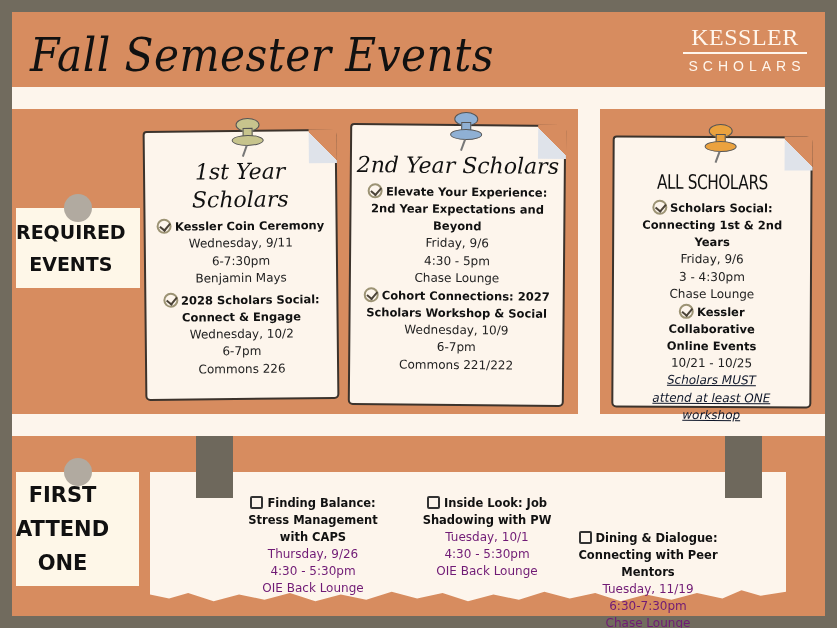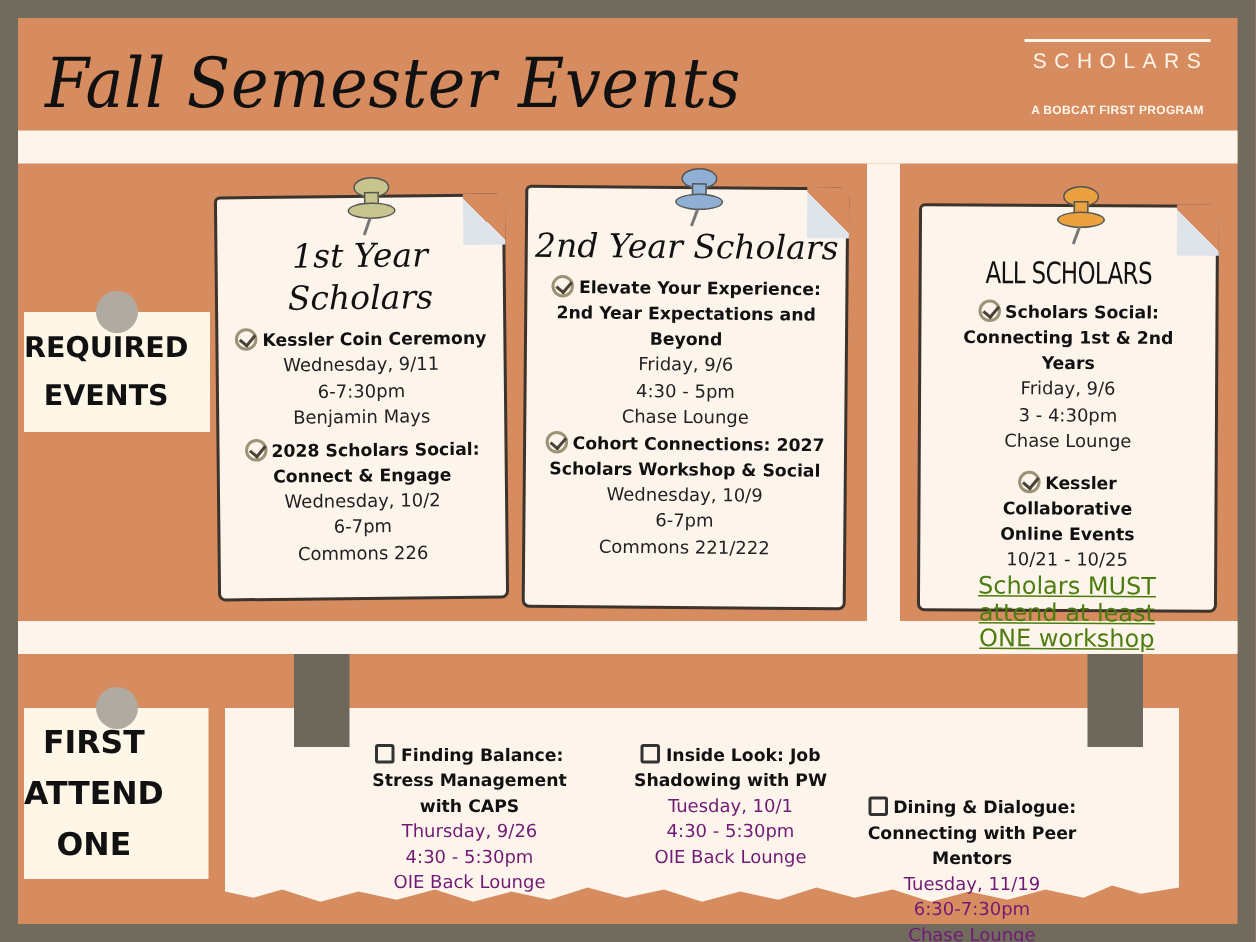--- a/index.html
+++ b/index.html
@@ -43,21 +43,21 @@
     .pin .neck { position: absolute; left: 13px; top: 10px; width: 10px; height: 10px; border: 1px solid #555; }
     .pin .base { position: absolute; left: 2px; top: 17px; width: 32px; height: 11px; border-radius: 50%; border: 1px solid #555; }
     .pin .needle { position: absolute; left: 14px; top: 27px; width: 2px; height: 12px; background: #777; transform: rotate(20deg); }
 
     .paper-title { text-align: center; font-family: "DejaVu Serif", serif; font-style: italic; font-size: 22px; line-height: 28px; margin-top: 26px; color: #111; }
     .paper-title.caps { font-family: "DejaVu Sans Condensed", "DejaVu Sans", sans-serif; font-style: normal; font-size: 20px; margin-top: 30px; letter-spacing: -0.5px; transform: scaleX(0.85); }
 
     .event { text-align: center; margin-top: 4px; }
     .event .name { font-weight: bold; font-size: 11.5px; line-height: 17px; }
     .event .line { font-size: 12px; line-height: 17.5px; color: #222; }
-    .event .note { font-size: 16px; line-height: 17.5px; text-decoration: underline; color: #4d7c0f; }
+    .event .note { font-size: 12px; line-height: 17.5px; font-style: italic; text-decoration: underline; color: #0f172a; }
     .check { display: inline-block; width: 15px; height: 15px; border: 2px solid #9c9374; border-radius: 50%;
              vertical-align: -3px; margin-right: 3px; position: relative; }
     .check::after { content: ""; position: absolute; left: 3px; top: 0px; width: 5px; height: 8px;
                     border-right: 2.5px solid #4a4237; border-bottom: 2.5px solid #4a4237; transform: rotate(40deg); }
 
     .torn { position: absolute; left: 138px; top: 460px; width: 636px; height: 136px; background: #fdf5ec;
             clip-path: polygon(0 0, 100% 0, 100% 88%, 96% 91%, 93% 87%, 90% 93%, 86% 89%, 82% 94%, 78% 90%, 74% 95%, 70% 89%, 66% 93%, 62% 88%, 58% 94%, 54% 90%, 50% 95%, 46% 89%, 42% 93%, 38% 88%, 34% 94%, 30% 90%, 26% 95%, 22% 89%, 18% 94%, 14% 90%, 10% 95%, 6% 89%, 3% 93%, 0 90%); }
     .tape { position: absolute; width: 37px; height: 62px; background: #6e685c; }
     .tape.t1 { left: 184px; top: 424px; }
     .tape.t2 { left: 713px; top: 424px; }
@@ -71,20 +71,21 @@
     .o3 { left: 556px; width: 160px; margin-top: 35px; }
   </style>
 </head>
 <body>
 
 <div class="board">
 
   <h1 class="title">Fall Semester Events</h1>
 
   <div class="logo">
+    <div class="l1">KESSLER</div>
     <div class="rule"></div>
     <div class="l2">SCHOLARS</div>
     <div class="l3">A BOBCAT FIRST PROGRAM</div>
   </div>
 
   <div class="stripe top"></div>
   <div class="vsep"></div>
   <div class="stripe mid"></div>
 
   <div class="sticky-label req">
@@ -149,21 +150,21 @@
       <span class="base" style="background:#eba23e"></span>
       <span class="needle"></span>
     </div>
     <div class="paper-title caps">ALL SCHOLARS</div>
     <div class="event" style="padding:0 18px">
       <div class="name"><span class="check"></span><span>Scholars Social: Connecting 1st &amp; 2nd Years</span></div>
       <div class="line">Friday, 9/6</div>
       <div class="line">3 - 4:30pm</div>
       <div class="line">Chase Lounge</div>
     </div>
-    <div class="event" style="margin-top:10px;padding:0 32px">
+    <div class="event" style="margin-top:0;padding:0 32px">
       <div class="name"><span class="check"></span><span>Kessler Collaborative Online Events</span></div>
       <div class="line">10/21 - 10/25</div>
       <div class="note" style="padding:0 6px">Scholars MUST attend at least ONE workshop</div>
     </div>
   </div>
 
   <div class="sticky-label must">
     <span class="pinhead"></span>
     <div>
       <div>FIRST</div>

